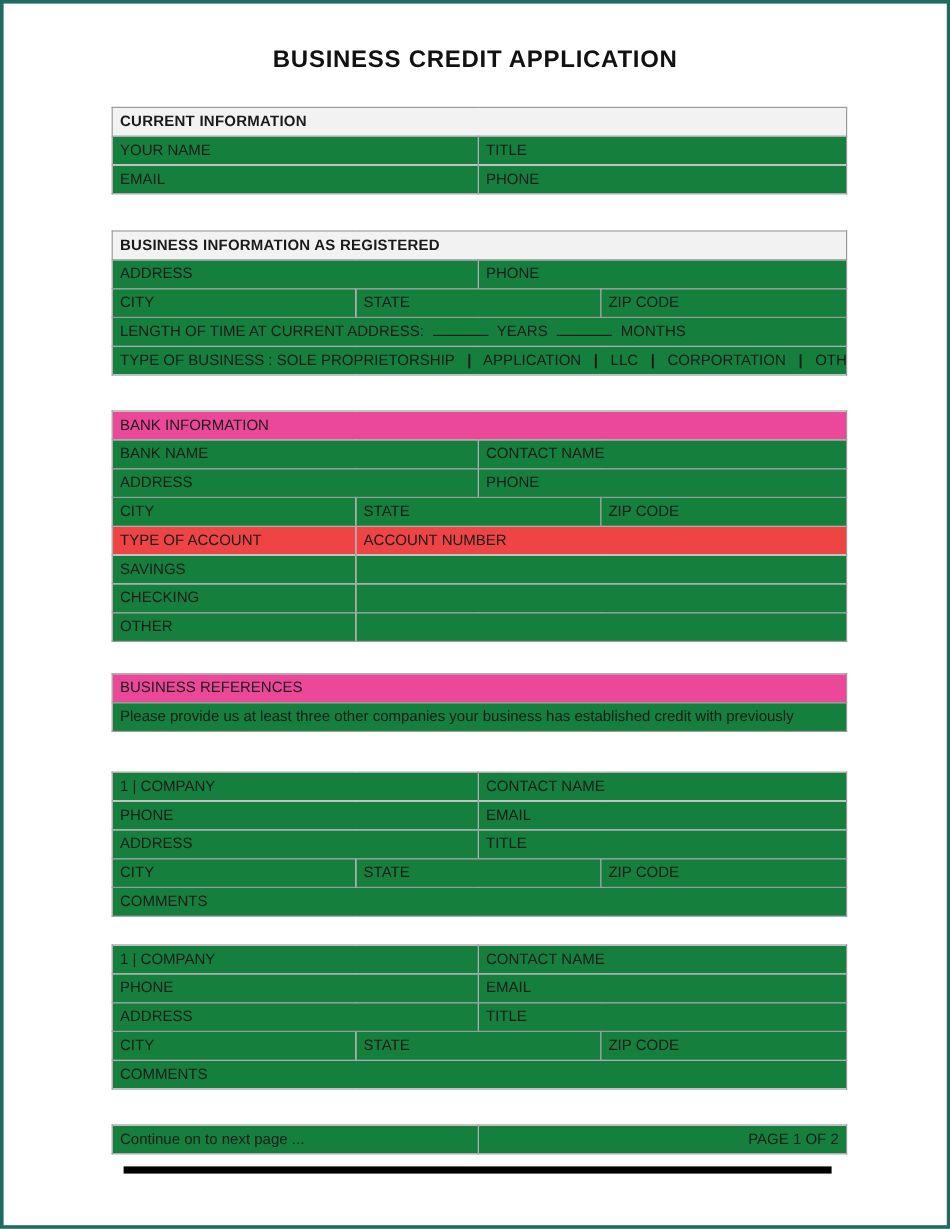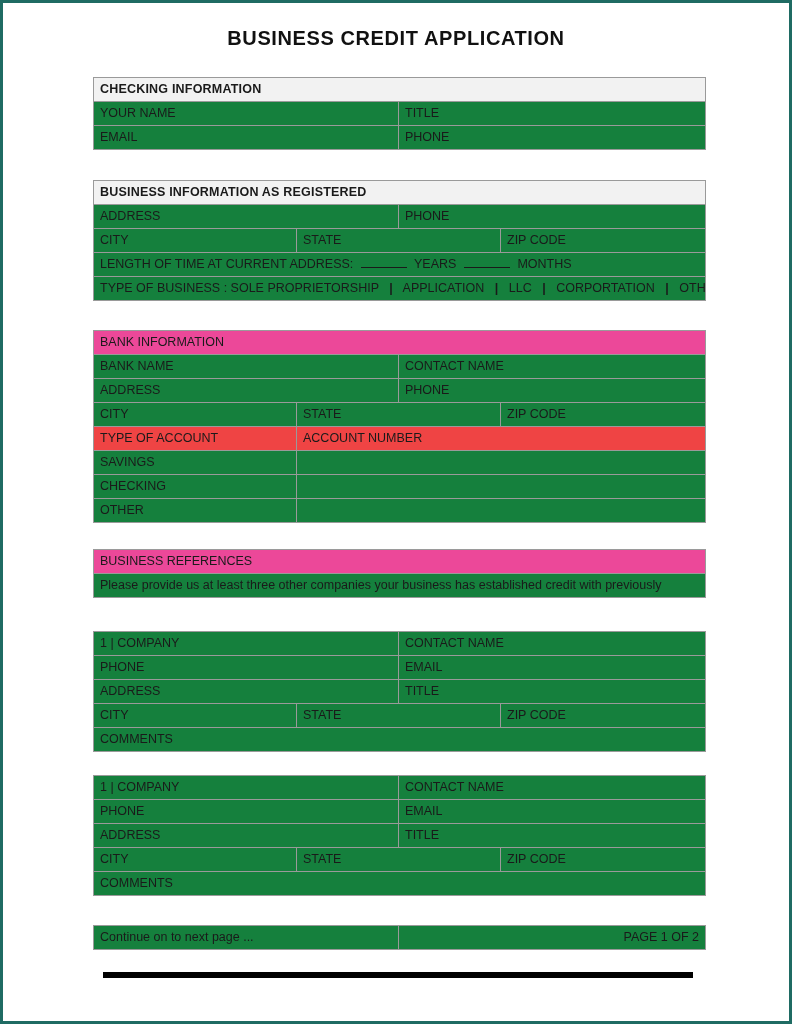--- a/index.html
+++ b/index.html
@@ -34,21 +34,21 @@
     padding: 0 90px;
   }
 
   
   .doc-title {
     text-align: center;
     font-size: 20px;
     font-weight: bold;
     letter-spacing: 0.6px;
     margin: 0;
-    padding-top: 24px;
+    padding-top: 36px;
     padding-bottom: 0;
     color: #111111;
   }
 
   
   .tbl {
     width: 612px;
     border-collapse: collapse;
     table-layout: fixed;
     margin: 0;
@@ -125,21 +125,21 @@
 
     <div class="title-gap"></div>
 
     <table class="tbl">
       <colgroup>
           <col style="width:305px">
           <col style="width:307px">
         </colgroup>
       <tbody>
         <tr>
-          <td class="hdr-bold" colspan="2">CHECKING INFORMATION</td>
+          <td class="hdr-bold" colspan="2">CURRENT INFORMATION</td>
         </tr>
         <tr>
           <td>YOUR NAME</td>
           <td>TITLE</td>
         </tr>
         <tr>
           <td>EMAIL</td>
           <td>PHONE</td>
         </tr>
       </tbody>

